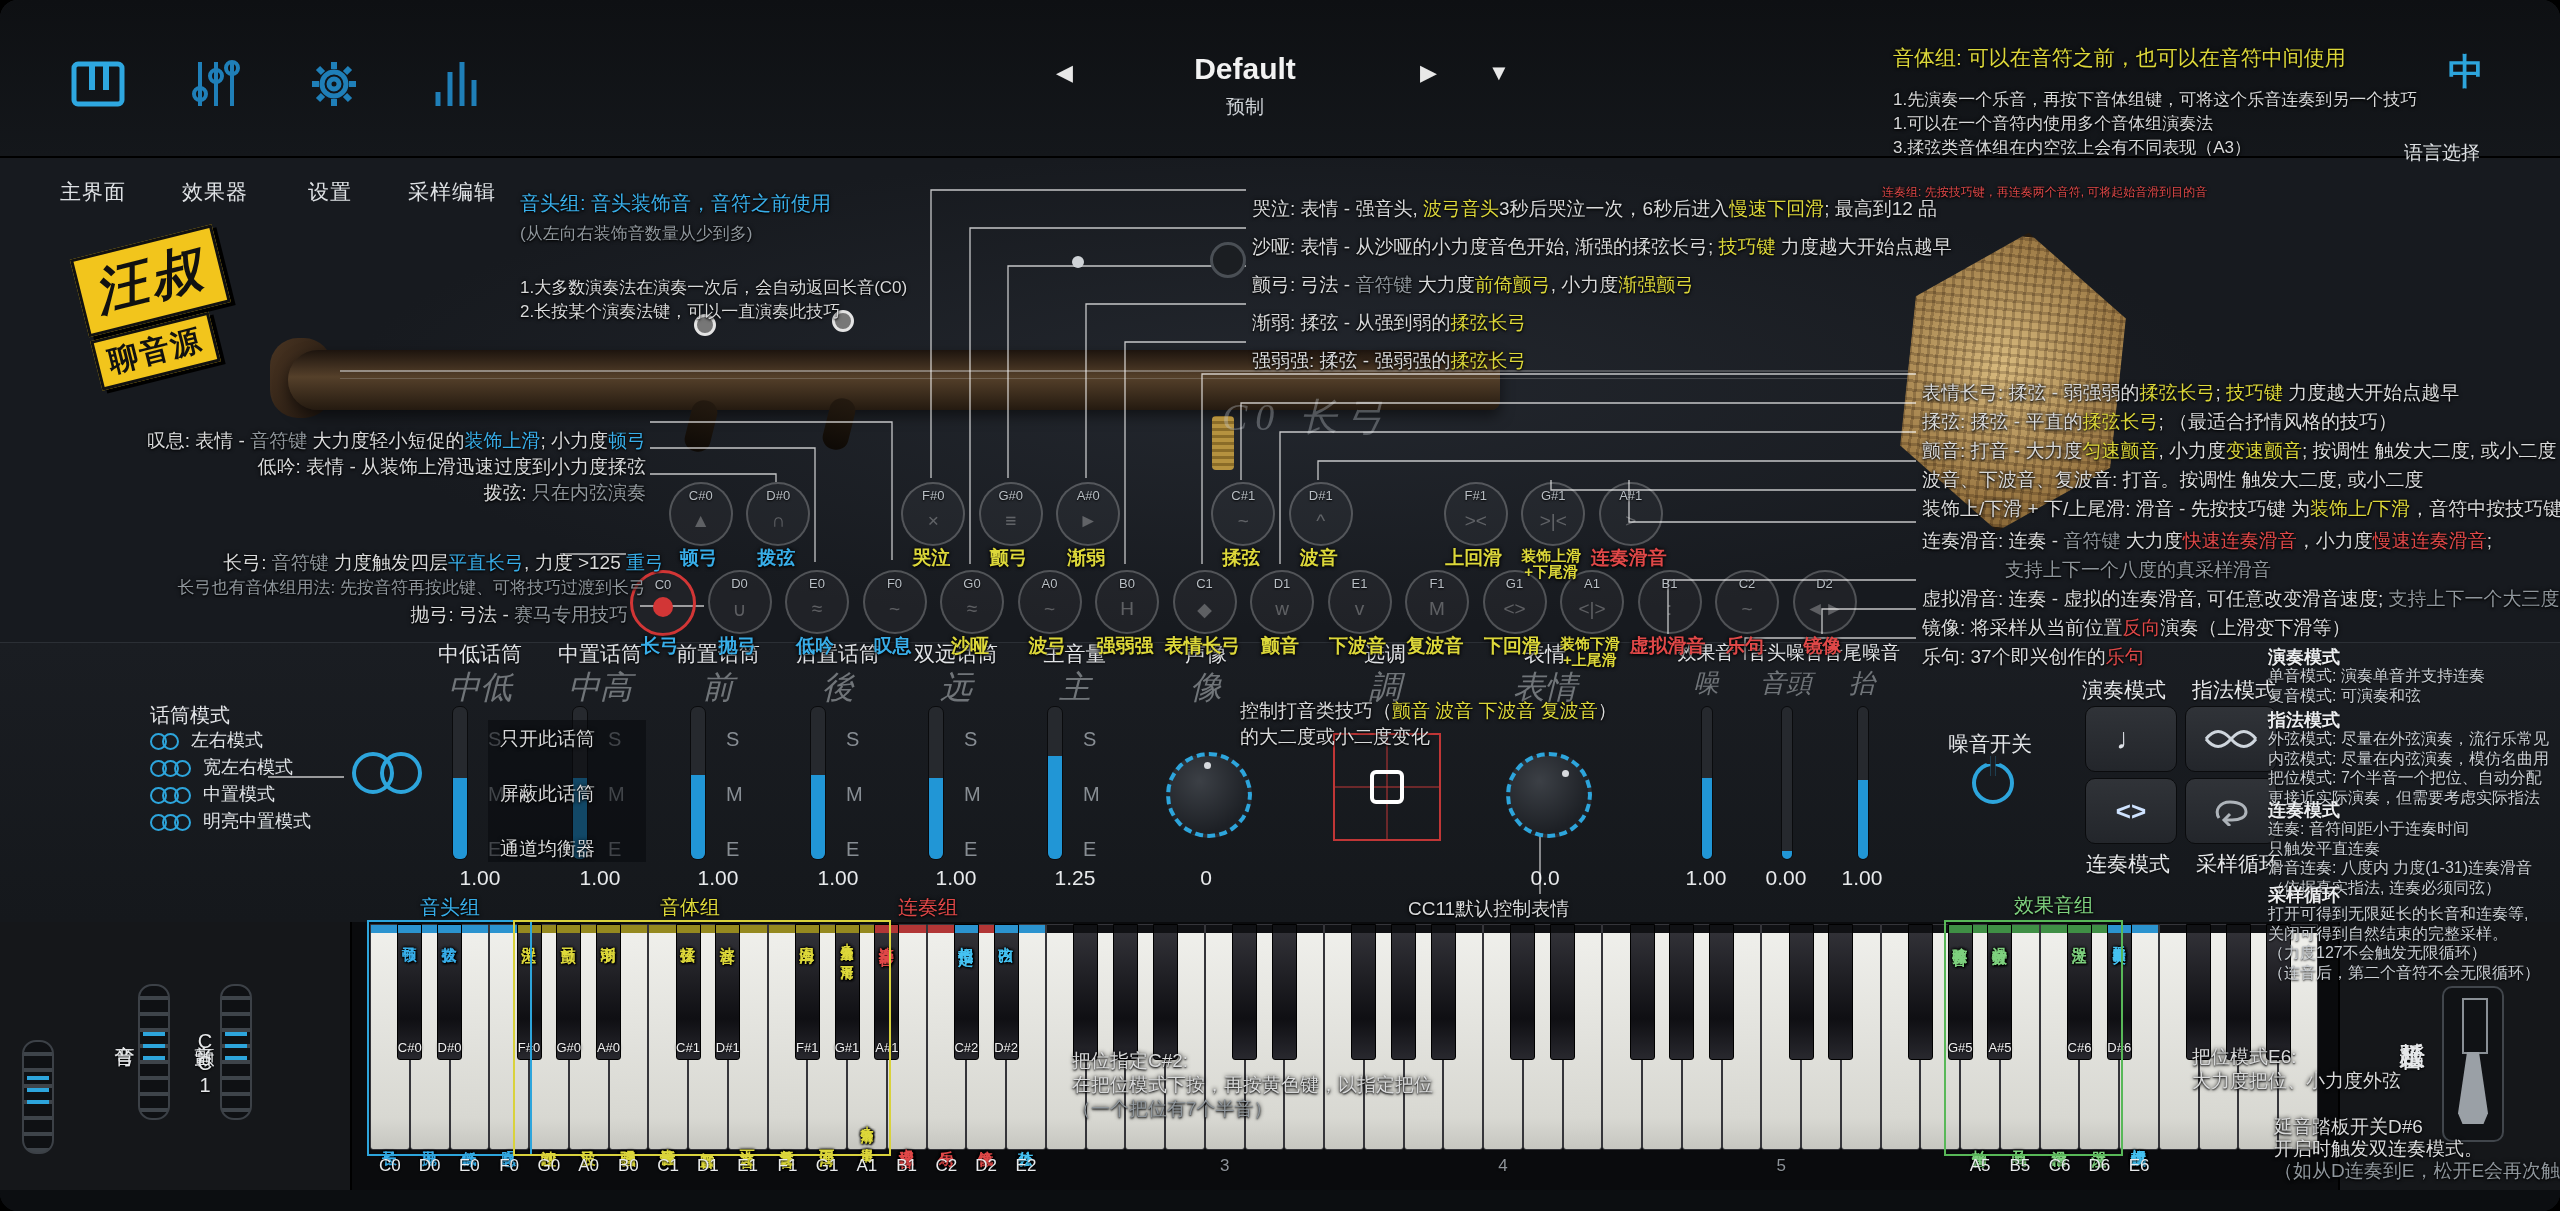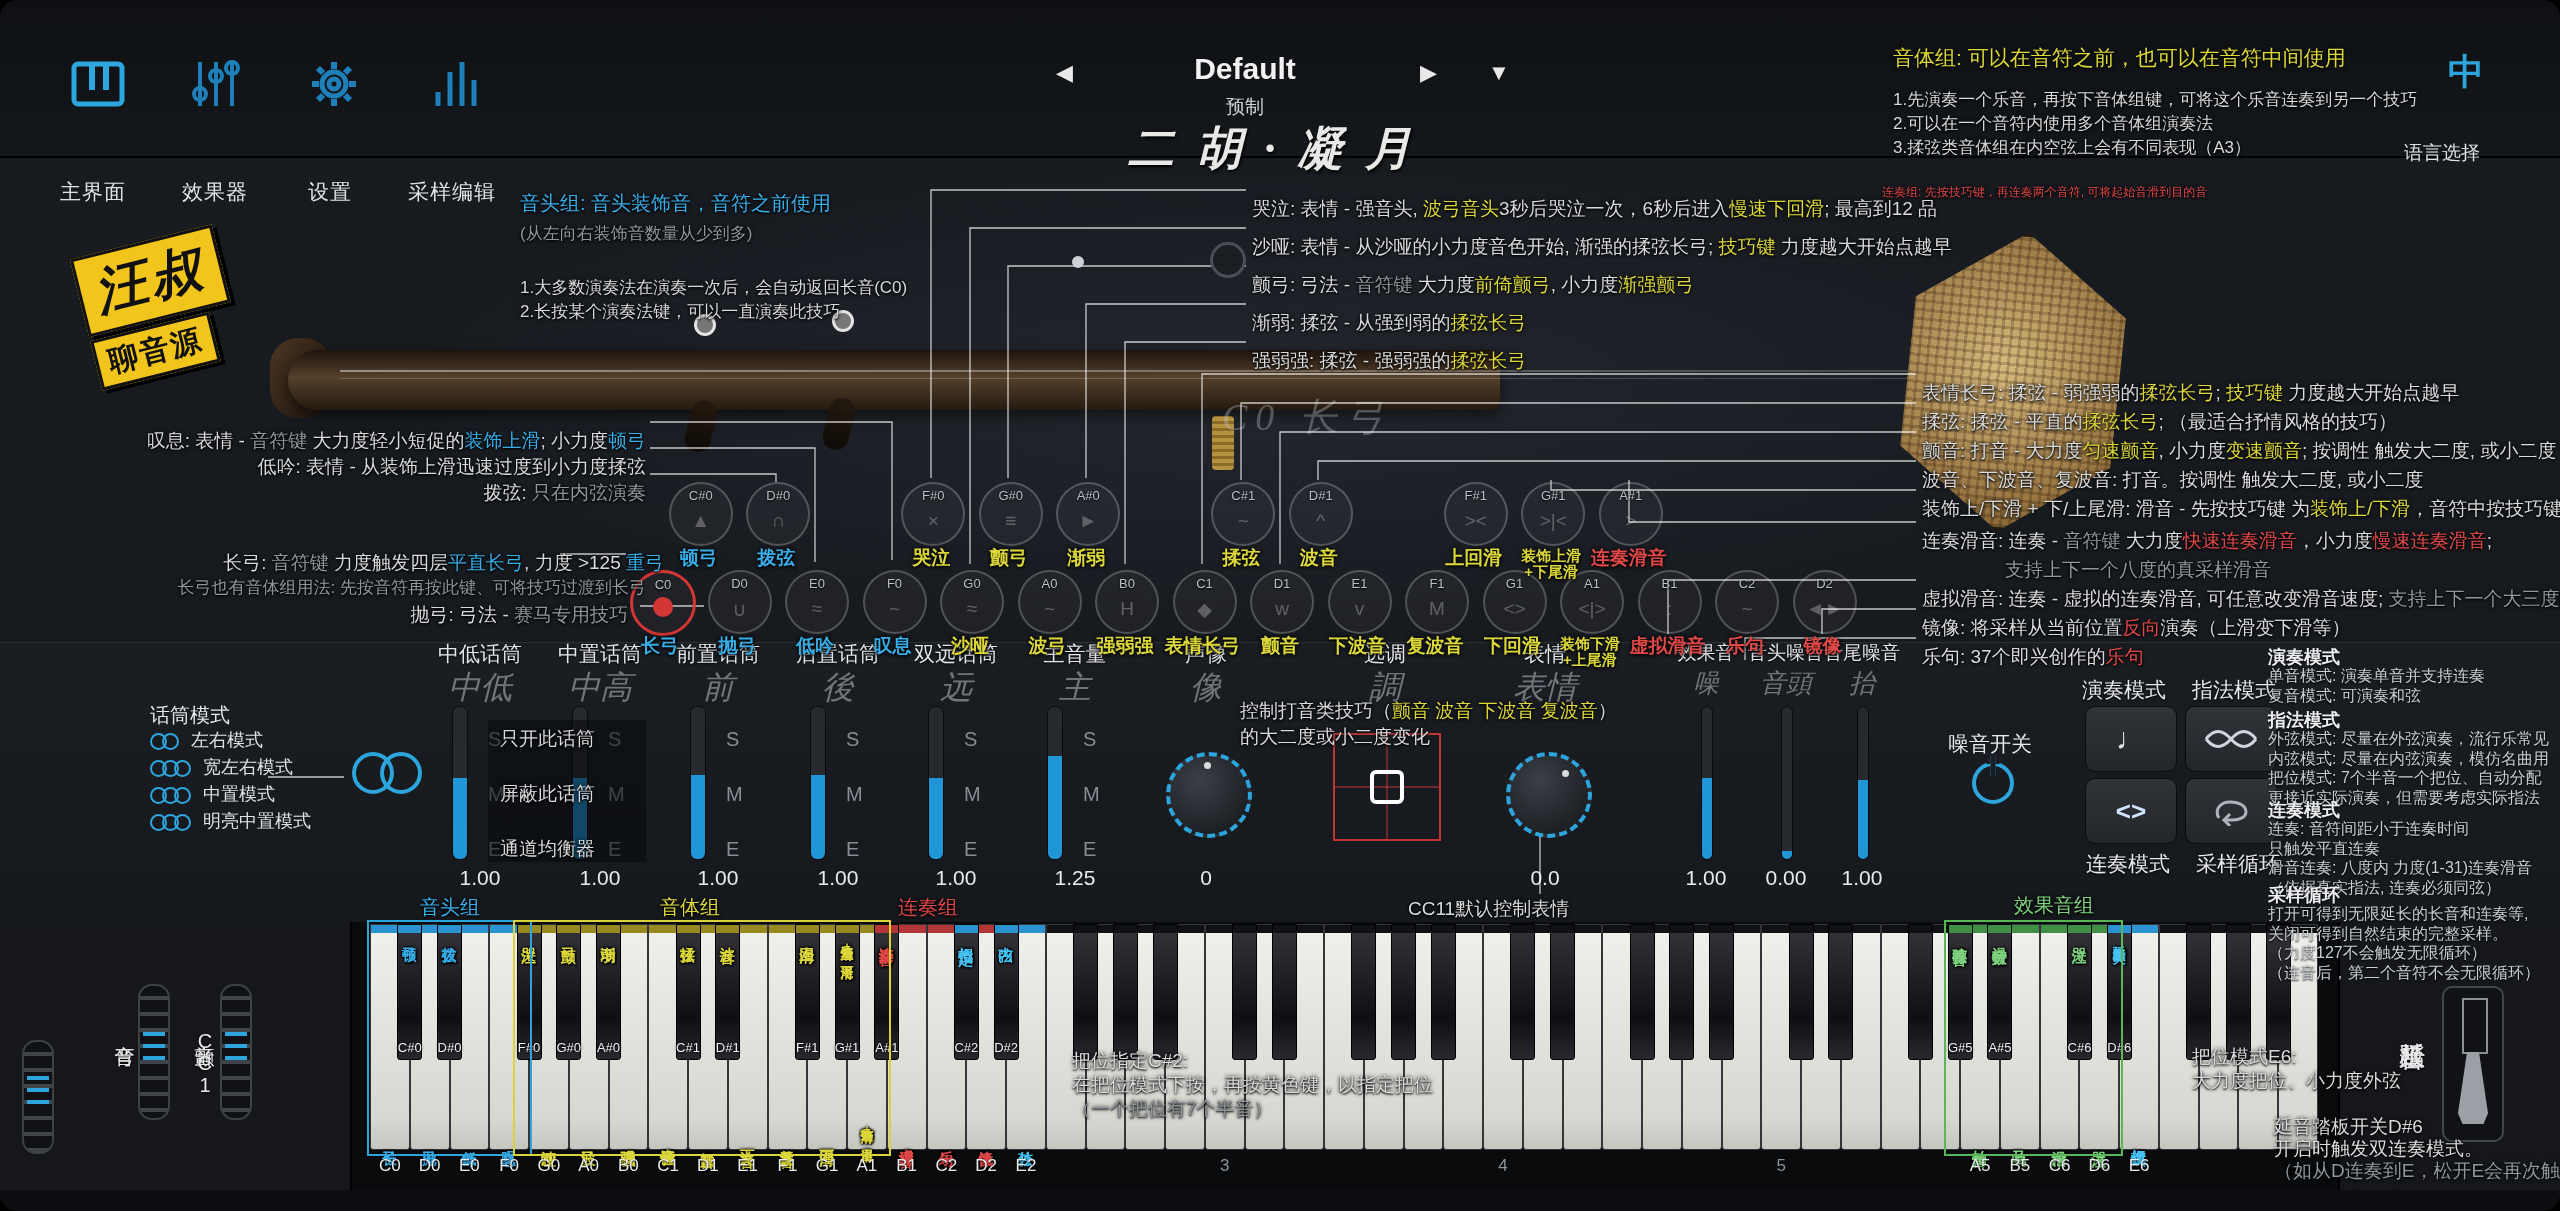--- a/index.html
+++ b/index.html
@@ -149,21 +149,20 @@
   <span class="navlabel" style="left:60px">主界面</span>
   <span class="navlabel" style="left:182px">效果器</span>
   <span class="navlabel" style="left:308px">设置</span>
   <span class="navlabel" style="left:408px">采样编辑</span>
 
   <span class="arrowbtn" style="left:1056px">◀</span>
   <div class="preset-name" style="left:1115px">Default</div>
   <div class="preset-sub" style="left:1115px">预制</div>
   <span class="arrowbtn" style="left:1420px">▶</span>
   <span class="arrowbtn" style="left:1488px">▼</span>
-  <div class="apptitle" style="left:1128px">二胡·凝月</div>
 
   <span class="lang-btn">中</span>
   <span class="lang-label">语言选择</span>
 
   <div class="logo">
     <div class="l1">汪叔</div>
     <div class="l2">聊音源</div>
   </div>
 
   <div class="scroll"></div>
@@ -904,21 +903,21 @@
   <div class="pedalbox">
       <div class="stem"></div>
       <div class="foot"></div>
     </div>
 
   <div class="footer"></div>
 
   <div id="anns">
       <div class="ann" style="left: 1893px; top: 44px; font-size: 21px;"><span class="c-y">音体组: 可以在音符之前，也可以在音符中间使用</span></div>
       <div class="ann" style="left: 1893px; top: 88px; font-size: 17px;"><span class="c-w">1.先演奏一个乐音，再按下音体组键，可将这个乐音连奏到另一个技巧</span></div>
-      <div class="ann" style="left: 1893px; top: 112px; font-size: 17px;"><span class="c-w">2.可以在一个音符内使用多个音体组演奏法</span></div>
+      <div class="ann" style="left: 1893px; top: 112px; font-size: 17px;"><span class="c-w">1.可以在一个音符内使用多个音体组演奏法</span></div>
       <div class="ann" style="left: 1893px; top: 136px; font-size: 17px;"><span class="c-w">3.揉弦类音体组在内空弦上会有不同表现（A3）</span></div>
       <div class="ann" style="left: 1882px; top: 184px; font-size: 12px;"><span class="c-r">连奏组: 先按技巧键，再连奏两个音符, 可将起始音滑到目的音</span></div>
       <div class="ann" style="left: 520px; top: 190px; font-size: 20px;"><span class="c-b">音头组: 音头装饰音，音符之前使用</span></div>
       <div class="ann" style="left: 520px; top: 222px; font-size: 17px;"><span class="c-g">(从左向右装饰音数量从少到多)</span></div>
       <div class="ann" style="left: 520px; top: 276px; font-size: 17px;"><span class="c-w">1.大多数演奏法在演奏一次后，会自动返回长音(C0)</span></div>
       <div class="ann" style="left: 520px; top: 300px; font-size: 17px;"><span class="c-w">2.长按某个演奏法键，可以一直演奏此技巧</span></div>
       <div class="ann" style="left: 1252px; top: 196px;"><span class="c-w">哭泣: 表情 - 强音头, </span><span class="c-y">波弓音头</span><span class="c-w">3秒后哭泣一次，6秒后进入</span><span class="c-y">慢速下回滑</span><span class="c-w">; 最高到12 品</span></div>
       <div class="ann" style="left: 1252px; top: 234px;"><span class="c-w">沙哑: 表情 - 从沙哑的小力度音色开始, 渐强的揉弦长弓; </span><span class="c-y">技巧键</span><span class="c-w"> 力度越大开始点越早</span></div>
       <div class="ann" style="left: 1252px; top: 272px;"><span class="c-w">颤弓: 弓法 - </span><span class="c-g">音符键</span><span class="c-w"> 大力度</span><span class="c-y">前倚颤弓</span><span class="c-w">, 小力度</span><span class="c-y">渐强颤弓</span></div>
       <div class="ann" style="left: 1252px; top: 310px;"><span class="c-w">渐弱: 揉弦 - 从强到弱的</span><span class="c-y">揉弦长弓</span></div>

